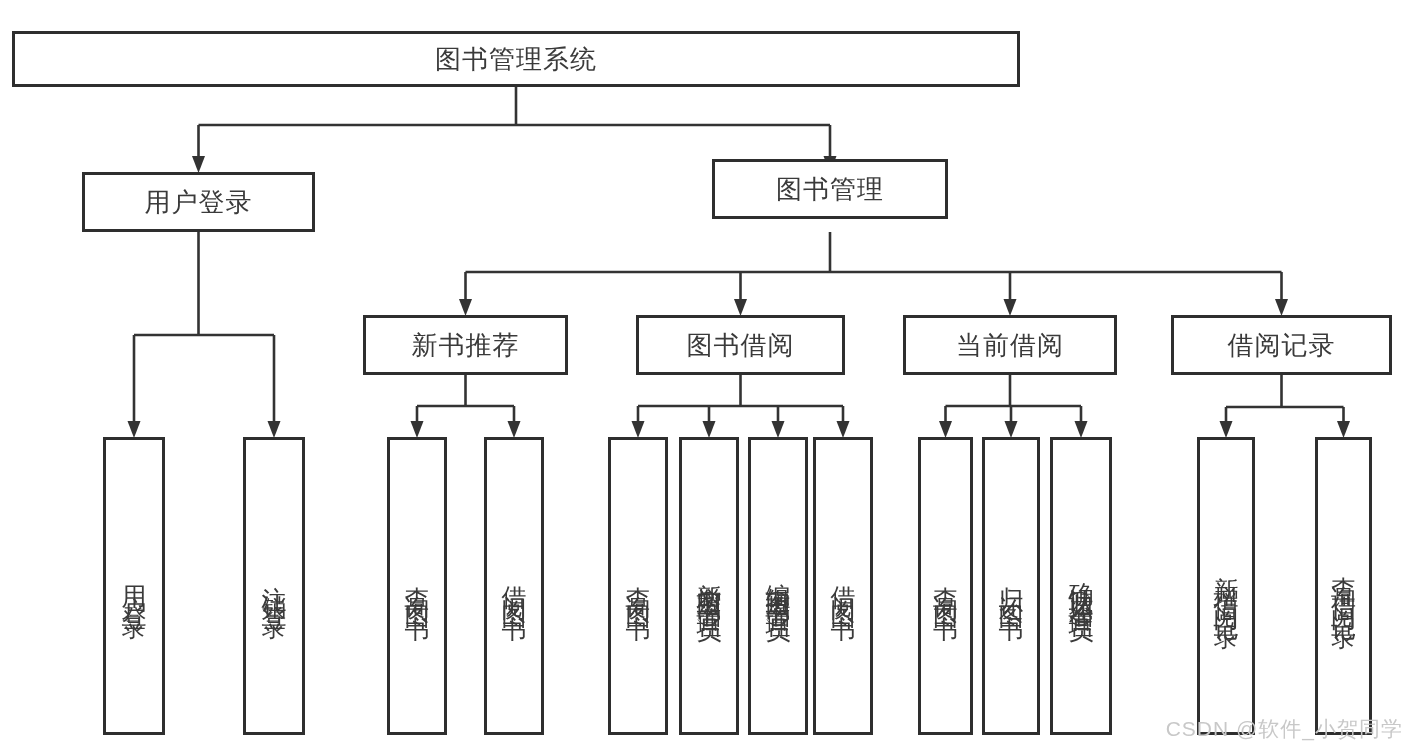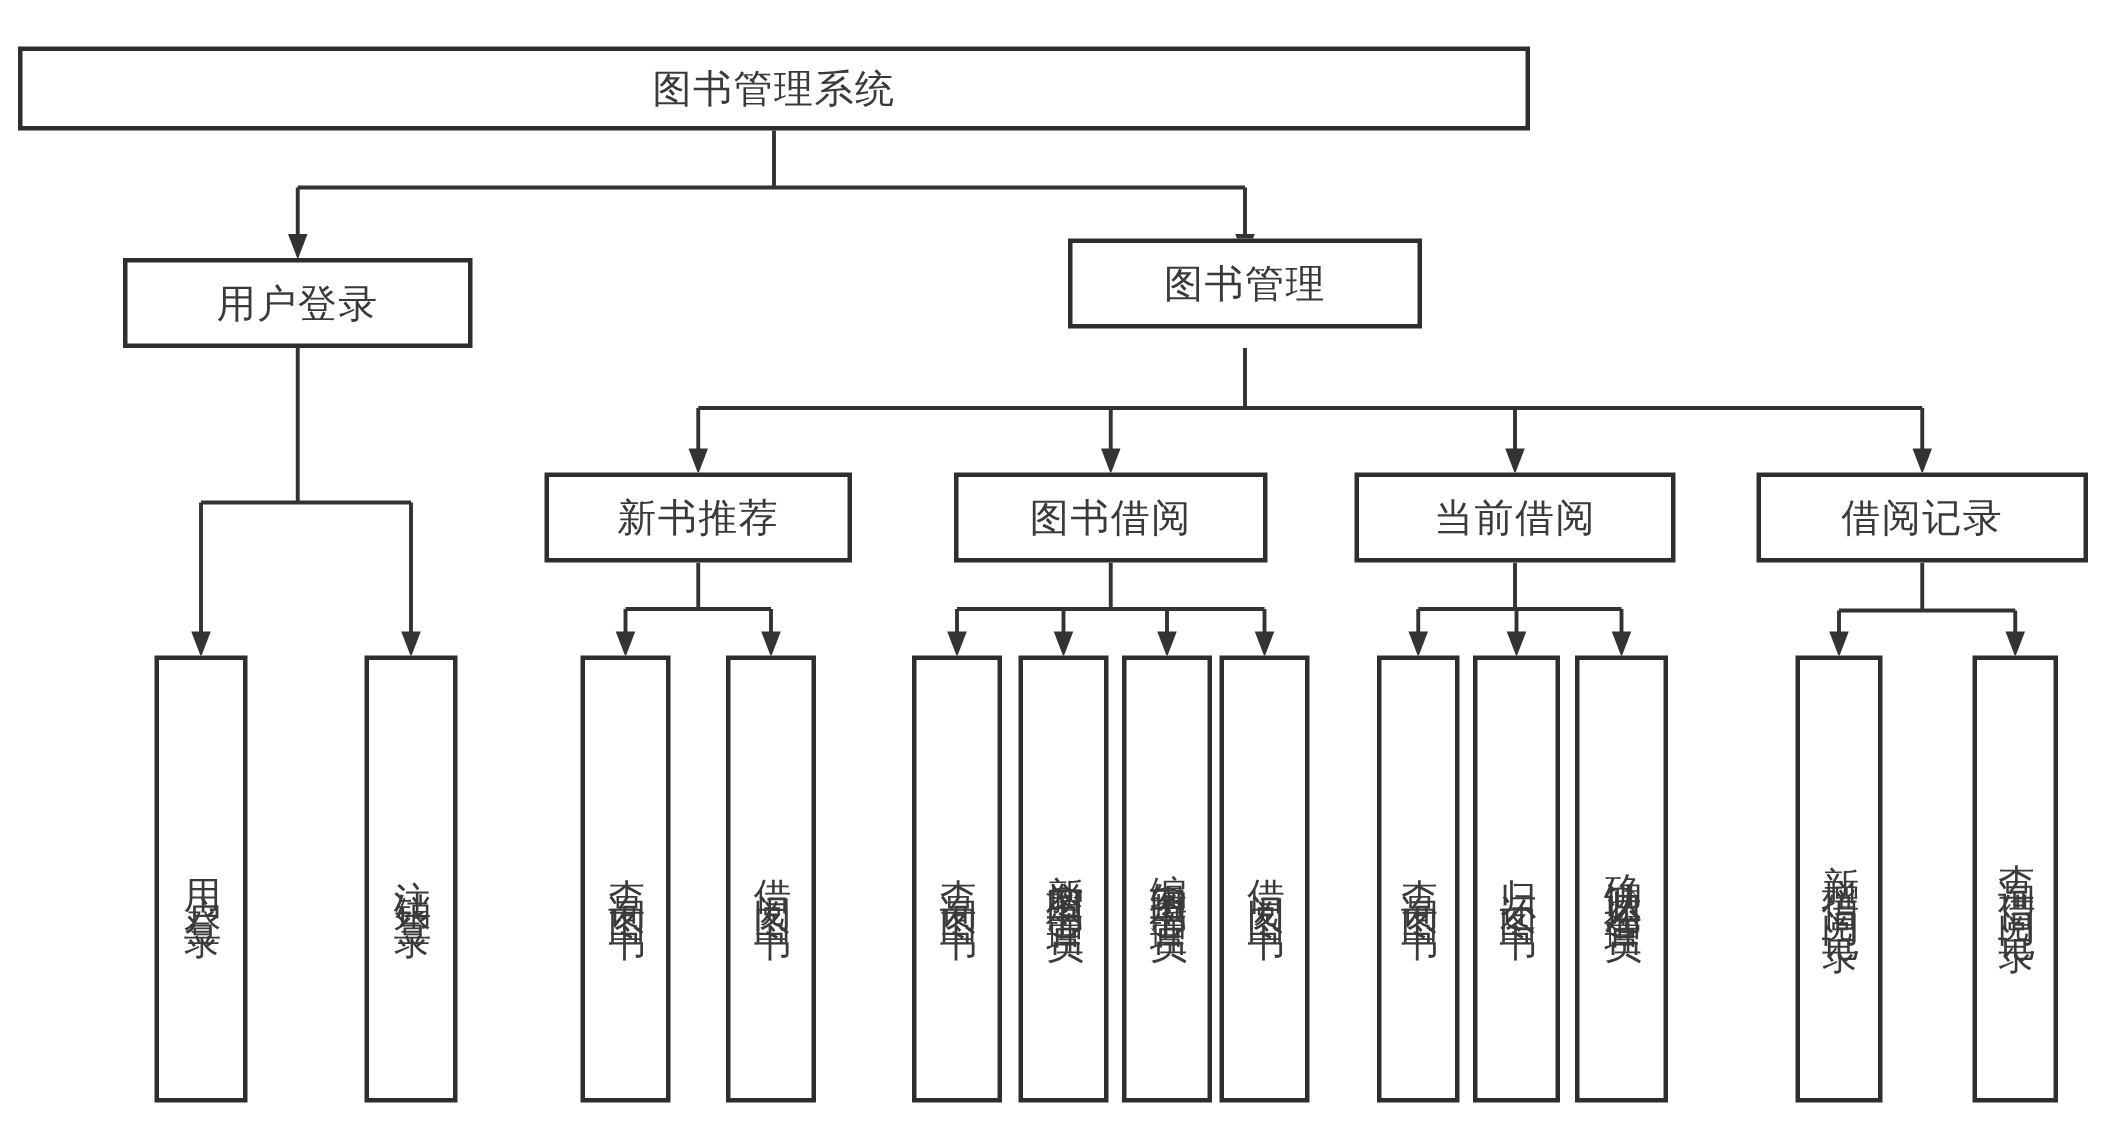--- a/index.html
+++ b/index.html
@@ -118,13 +118,14 @@
       <div class="node v" style="left: 748px; top: 437px; width: 60px; height: 298px; letter-spacing: 5.1px;">编辑图书（管理员）</div>
       <div class="node v" style="left: 813px; top: 437px; width: 60px; height: 298px; letter-spacing: 10px;">借阅图书</div>
       <div class="node h" style="left: 903px; top: 315px; width: 214px; height: 60px; font-family: Liberation Mono, monospace;">当前借阅</div>
       <div class="node v" style="left: 918px; top: 437px; width: 55px; height: 298px; letter-spacing: 10px;">查询图书</div>
       <div class="node v" style="left: 982px; top: 437px; width: 58px; height: 298px; letter-spacing: 10px;">归还图书</div>
       <div class="node v" style="left: 1050px; top: 437px; width: 62px; height: 298px; letter-spacing: 5.1px;">确认归还（管理员）</div>
       <div class="node h" style="left: 1171px; top: 315px; width: 221px; height: 60px;">借阅记录</div>
       <div class="node v" style="left: 1197px; top: 437px; width: 58px; height: 298px; letter-spacing: 10px;">新增借阅记录</div>
       <div class="node v" style="left: 1315px; top: 437px; width: 57px; height: 298px; letter-spacing: 10px;">查询借阅记录</div>
     </div>
+  <div class="watermark">CSDN @软件_小贺同学</div>
 </div>
 
 </body></html>

